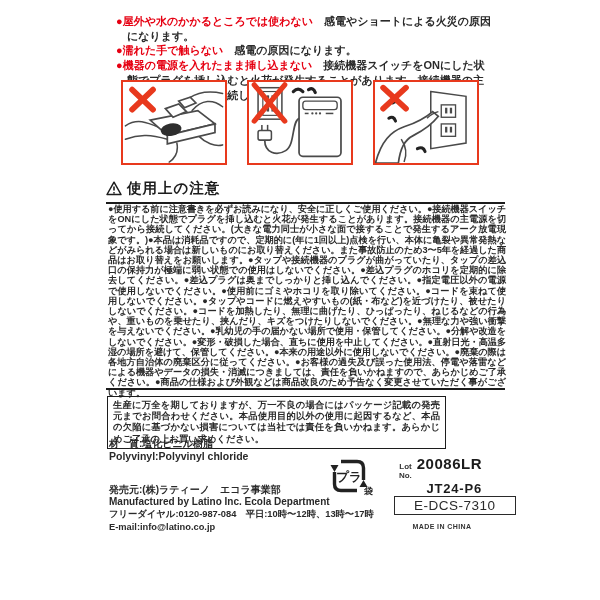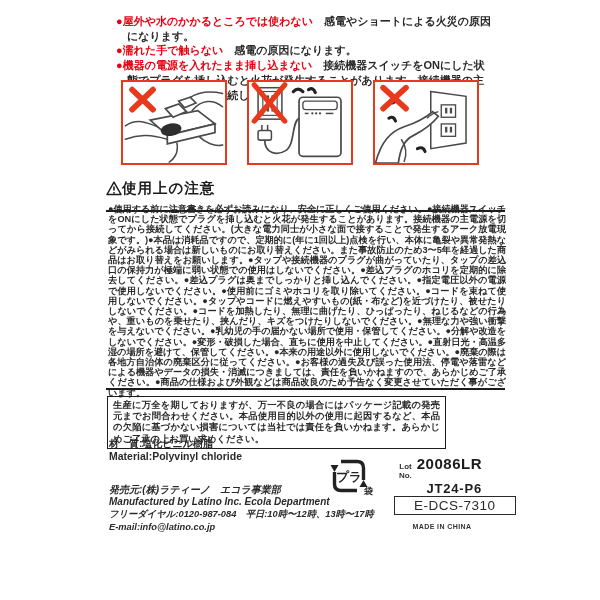--- a/index.html
+++ b/index.html
@@ -23,22 +23,22 @@
   
   .illus-row{left:121px;top:80px;width:360px;display:flex;gap:20px;}
   .illus-box{
     width:106px;height:85px;border:2.4px solid #e8391d;background:#fff;
     box-sizing:border-box;display:block;
   }
   .illus-box svg{width:100%;height:100%;display:block;}
 
   
   .caution-head{
-    left:106px;top:179px;width:399px;display:flex;align-items:center;
-    border-bottom:2.5px solid #1c1c1c;padding-bottom:12px;box-sizing:border-box;
+    left:106px;top:179px;width:399px;display:flex;align-items:center;gap:5px;
+    border-bottom:2.5px solid #1c1c1c;padding-bottom:4px;box-sizing:border-box;
   }
   .caution-head .ttl{font-size:14.5px;font-weight:bold;letter-spacing:1px;color:#1c1c1c;}
 
   
   .caution-body{
     left:108px;top:204px;width:398px;font-size:9.2px;font-weight:bold;
     line-height:10.2px;text-align:justify;word-break:break-all;
     letter-spacing:-0.1px;color:#2a2a2a;
   }
 
@@ -75,21 +75,21 @@
     left:394px;top:496px;border:1.5px solid #2a2a2a;padding:1px 19px;
     font-size:13.5px;letter-spacing:0.5px;color:#2a2a2a;background:#fff;
   }
   .origin{
     left:394px;top:523px;width:96px;text-align:center;
     font-size:7px;font-weight:bold;letter-spacing:0.4px;color:#333;
   }
 
   
   .publisher{left:109px;top:484px;width:280px;}
-  .publisher div{line-height:12.2px;color:#2a2a2a;font-style:italic;}
+  .publisher div{line-height:12.2px;color:#2a2a2a;}
   .publisher .p1{font-size:10px;font-weight:bold;}
   .publisher .p2{font-size:10px;font-weight:bold;}
   .publisher .p3{font-size:9.3px;font-weight:bold;}
   .publisher .p4{font-size:9.3px;font-weight:bold;}
 </style>
 </head>
 <body>
 
 <div class="abs top-warnings">
   <ul>
@@ -190,21 +190,21 @@
 </div>
 
 <div class="abs caution-body">●使用する前に注意書きを必ずお読みになり、安全に正しくご使用ください。●接続機器スイッチをONにした状態でプラグを挿し込むと火花が発生することがあります。接続機器の主電源を切ってから接続してください。(大きな電力同士が小さな面で接することで発生するアーク放電現象です。)●本品は消耗品ですので、定期的に(年に1回以上)点検を行い、本体に亀裂や異常発熱などがみられる場合は新しいものにお取り替えください。また事故防止のため3〜5年を経過した商品はお取り替えをお願いします。●タップや接続機器のプラグが曲がっていたり、タップの差込口の保持力が極端に弱い状態での使用はしないでください。●差込プラグのホコリを定期的に除去してください。●差込プラグは奥までしっかりと挿し込んでください。●指定電圧以外の電源で使用しないでください。●使用前にゴミやホコリを取り除いてください。●コードを束ねて使用しないでください。●タップやコードに燃えやすいもの(紙・布など)を近づけたり、被せたりしないでください。●コードを加熱したり、無理に曲げたり、ひっぱったり、ねじるなどの行為や、重いものを乗せたり、挟んだり、キズをつけたりしないでください。●無理な力や強い衝撃を与えないでください。●乳幼児の手の届かない場所で使用・保管してください。●分解や改造をしないでください。●変形・破損した場合、直ちに使用を中止してください。●直射日光・高温多湿の場所を避けて、保管してください。●本来の用途以外に使用しないでください。●廃棄の際は各地方自治体の廃棄区分に従ってください。●お客様の過失及び誤った使用法、停電や落雷などによる機器やデータの損失・消滅につきましては、責任を負いかねますので、あらかじめご了承ください。●商品の仕様および外観などは商品改良のため予告なく変更させていただく事がございます。</div>
 
 <div class="abs rule"></div>
 
 <div class="abs notice-box">生産に万全を期しておりますが、万一不良の場合にはパッケージ記載の発売元までお問合わせください。本品使用目的以外の使用に起因するなど、本品の欠陥に基づかない損害については当社では責任を負いかねます。あらかじめご了承の上お買い求めください。</div>
 
 <div class="abs material">
   <div class="jp">材　質:塩化ビニル樹脂</div>
-  <div class="en">Material:Polyvinyl chloride</div>
+  <div class="en">Polyvinyl:Polyvinyl chloride</div>
 </div>
 
 <div class="abs recycle">
   <svg width="40" height="40" viewBox="0 0 40 40">
     <path d="M12,5.5 H28 Q34.5,5.5 34.5,12 V24" fill="none" stroke="#222" stroke-width="3.4"></path>
     <path d="M28,34.5 H12 Q5.5,34.5 5.5,28 V16" fill="none" stroke="#222" stroke-width="3.4"></path>
     <polygon points="5.5,16 1.5,9 9.5,9" fill="#222"></polygon>
     <polygon points="34.5,24 30.5,31 38.5,31" fill="#222"></polygon>
     <text x="20" y="25" text-anchor="middle" font-size="12.5" font-weight="bold" fill="#222">プラ</text>
   </svg>

